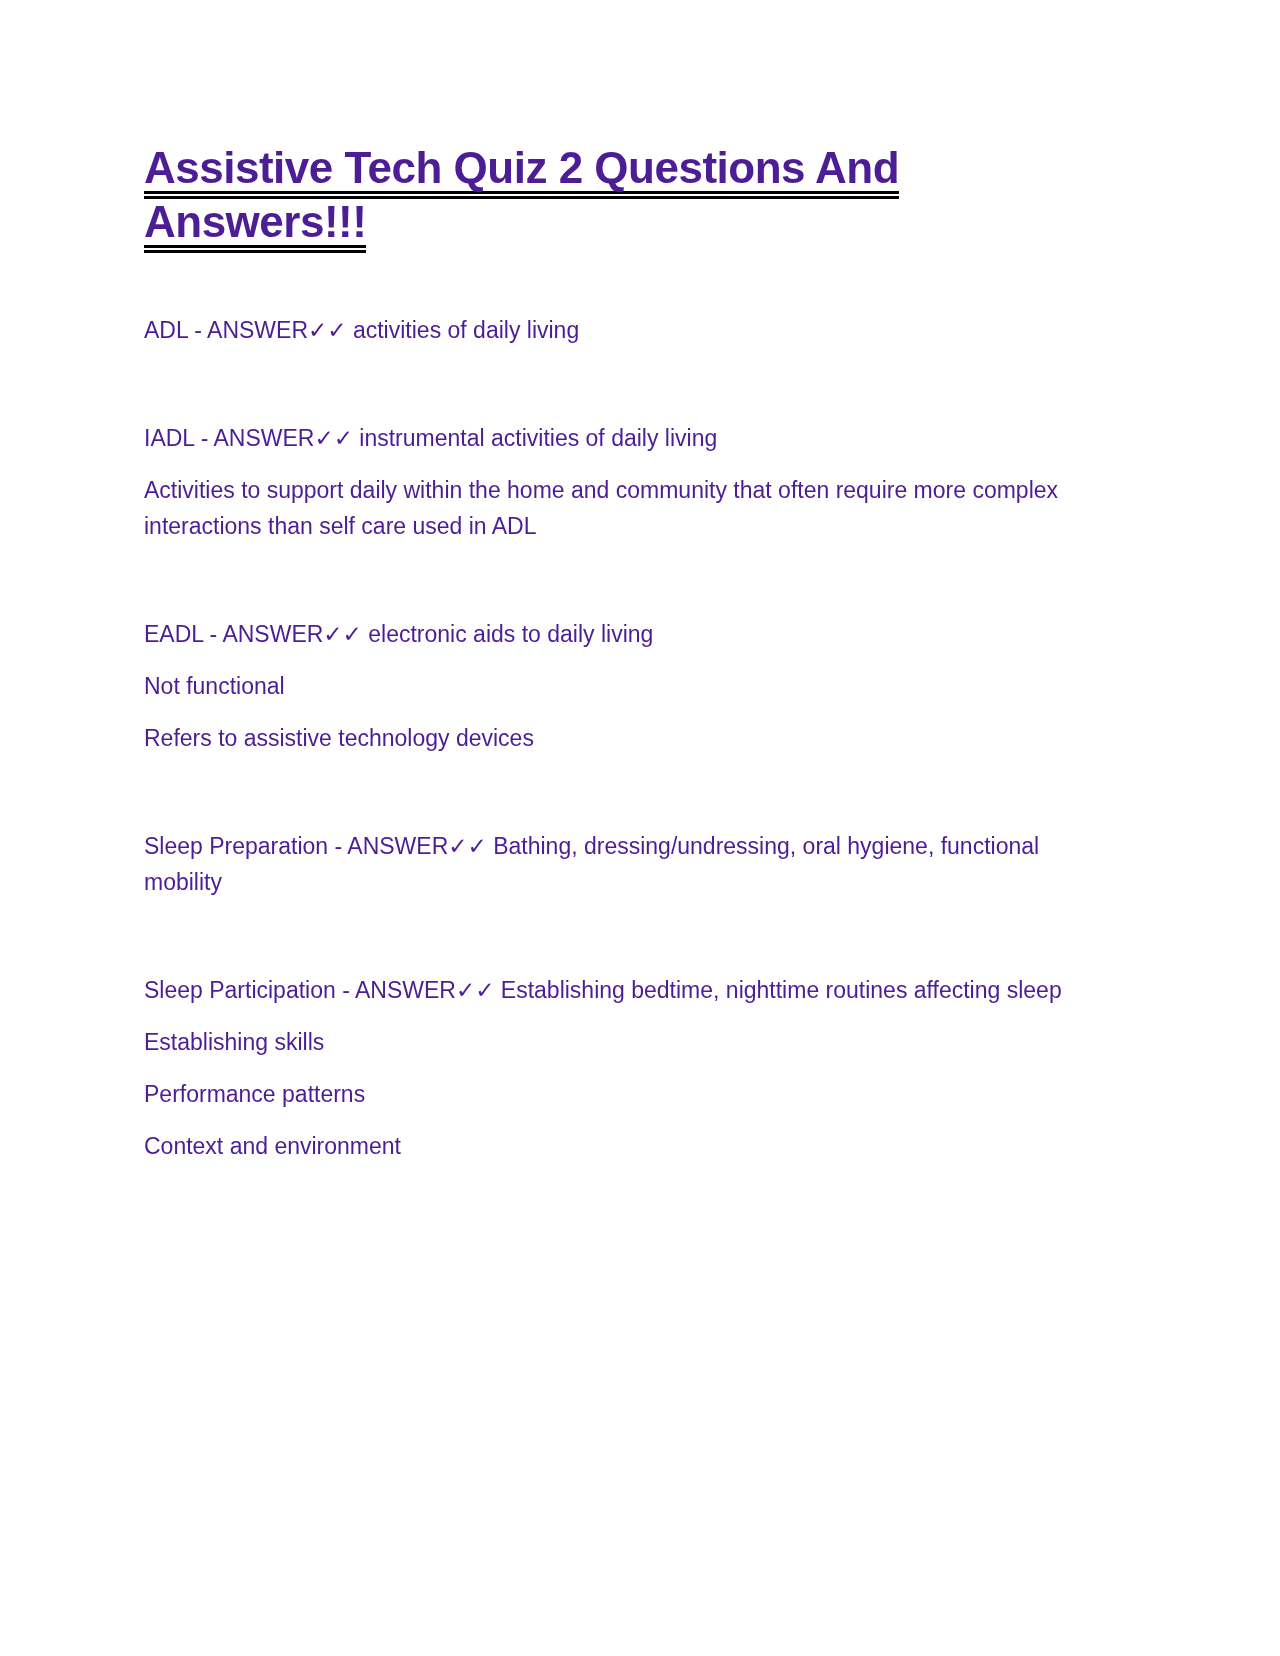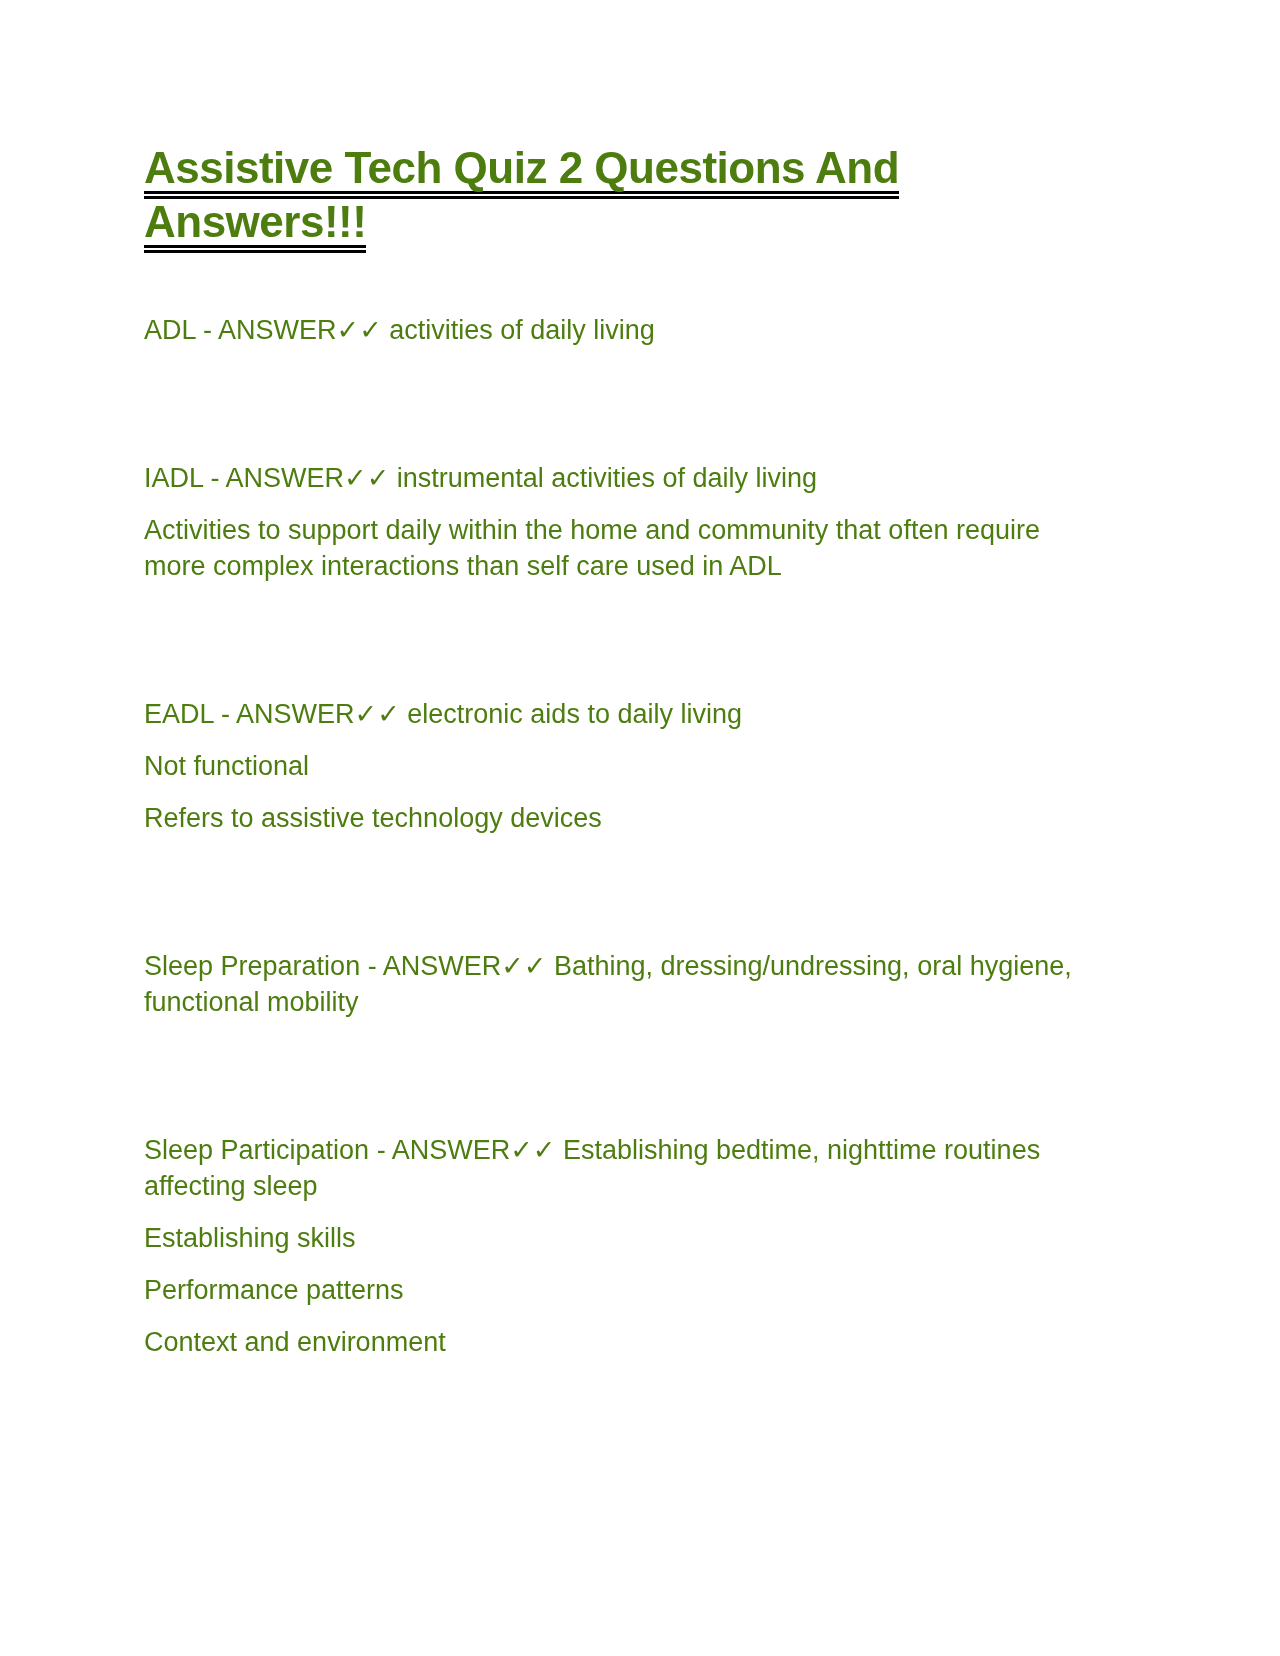--- a/index.html
+++ b/index.html
@@ -7,21 +7,21 @@
     padding: 0;
     background: #ffffff;
   }
   .page {
     position: relative;
     width: 1232px;
     height: 1656px;
     background: #ffffff;
     overflow: hidden;
     font-family: "Liberation Sans", "DejaVu Sans", sans-serif;
-    color: #4d7c0f;
+    color: #4c1d95;
     box-sizing: border-box;
   }
   .content {
     padding: 146px 144px 0 144px;
     box-sizing: border-box;
   }
   .doc-title {
     margin: 0;
   }
   .title-line-wrap {
@@ -35,26 +35,26 @@
     letter-spacing: -0.5px;
     white-space: nowrap;
     border-bottom: 8px double #000000;
     padding-bottom: 1px;
     margin: 0 0 1px 0;
   }
   .body-text {
     margin-top: 58px;
   }
   .para {
-    font-size: 27px;
+    font-size: 23px;
     line-height: 36px;
     margin: 0 0 16px 0;
   }
   .para.gap {
-    margin-top: 112px;
+    margin-top: 72px;
   }
 </style>
 </head>
 <body>
 
 <div class="page">
   <div class="content">
 
     <h1 class="doc-title">
       <span class="title-line-wrap"><span class="title-line">Assistive Tech Quiz 2 Questions And</span></span>

